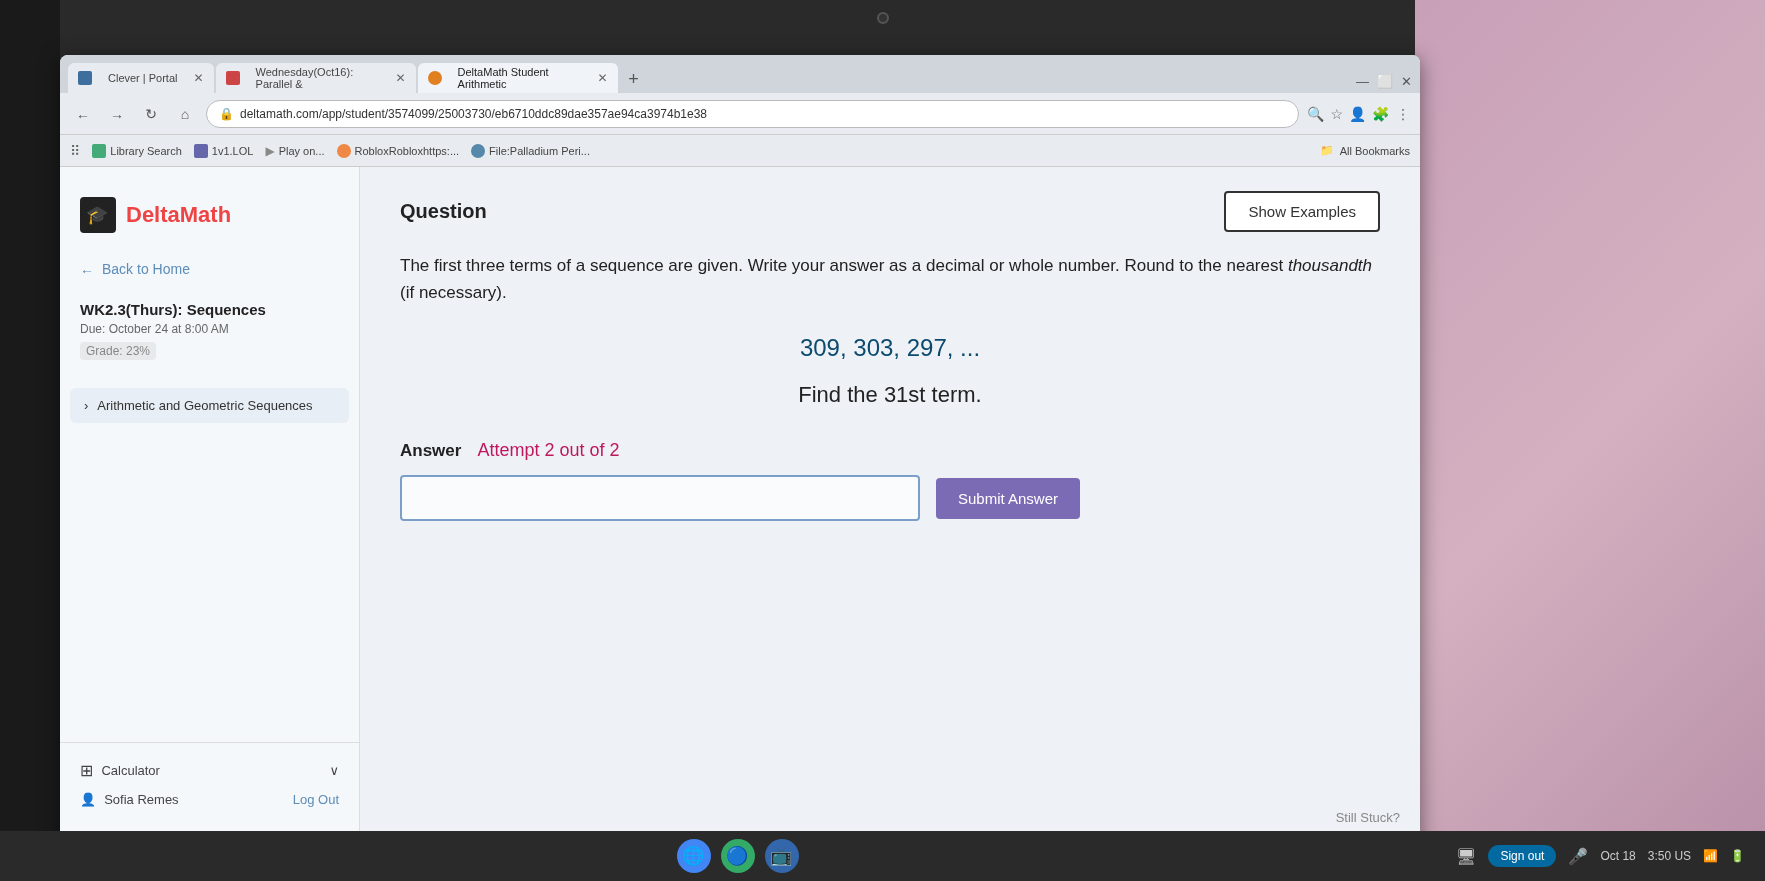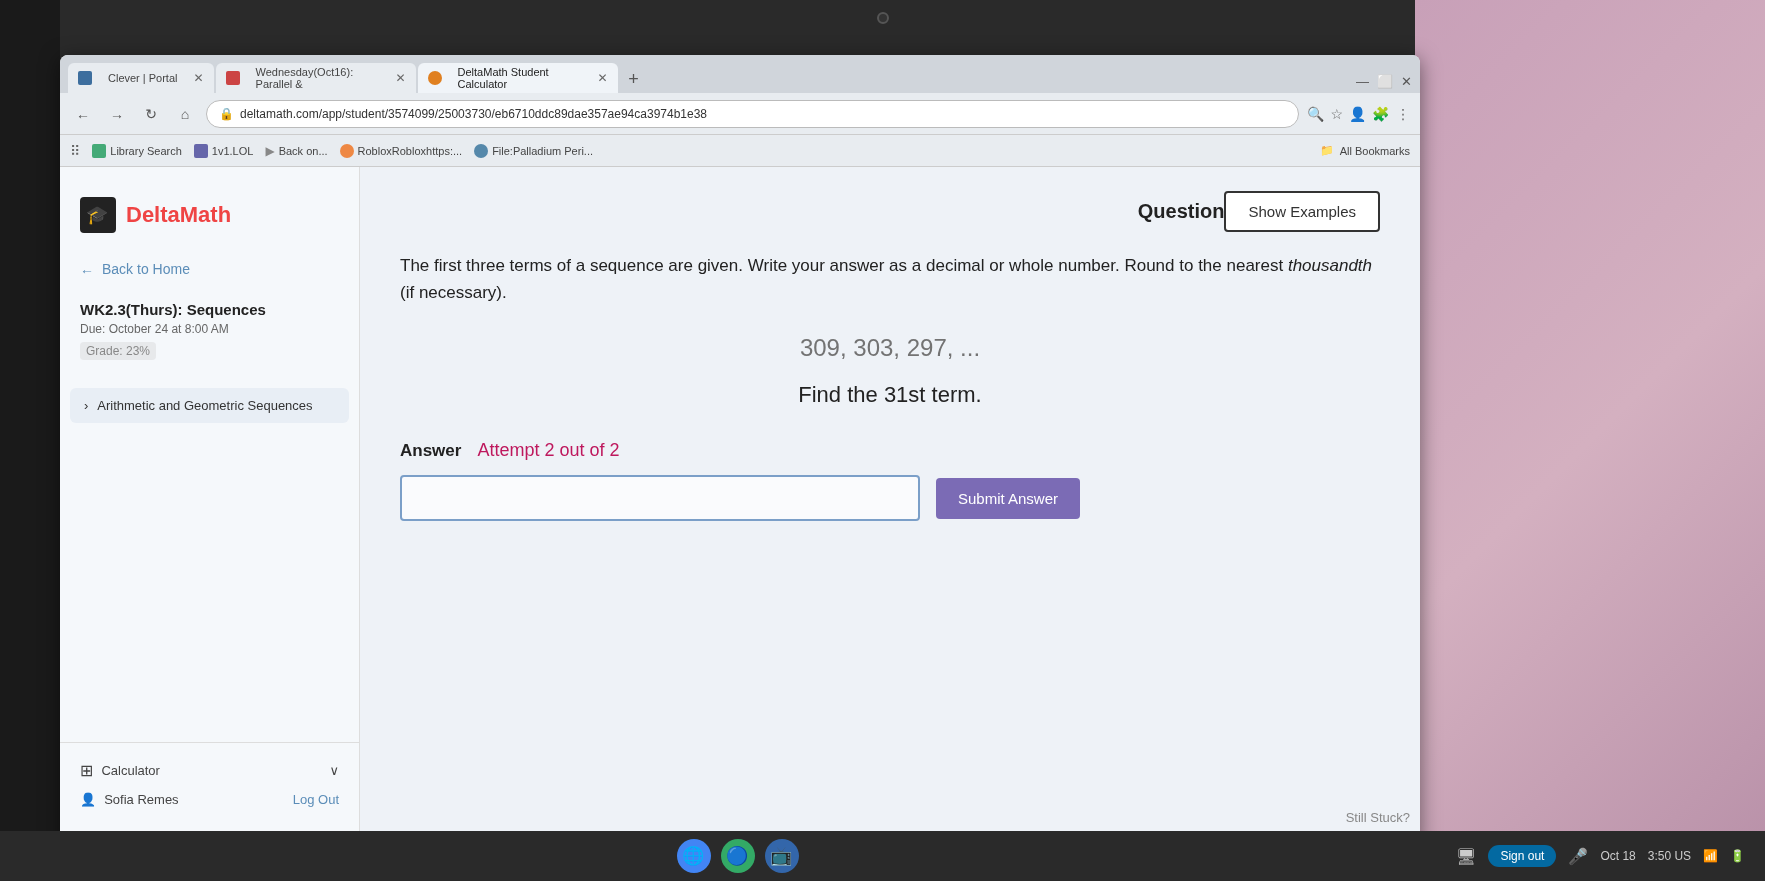--- a/index.html
+++ b/index.html
@@ -274,21 +274,21 @@
     .main-content {
       flex: 1;
       padding: 24px 40px;
       overflow-y: auto;
       background: #eef2f7;
     }
 
     .question-header {
       display: flex;
       align-items: center;
-      justify-content: flex-end;
+      justify-content: space-between;
       margin-bottom: 20px;
     }
     .question-label {
       font-size: 20px;
       font-weight: bold;
       color: #222;
     }
     .show-examples-btn {
       padding: 10px 22px;
       border: 2px solid #333;
@@ -304,21 +304,21 @@
       font-size: 17px;
       color: #222;
       line-height: 1.6;
       margin-bottom: 28px;
     }
     .italic { font-style: italic; }
 
     .sequence-display {
       font-size: 24px;
       text-align: center;
-      color: #737373;
+      color: #0c4a6e;
       margin: 20px 0;
       font-weight: 400;
     }
 
     .find-term {
       font-size: 22px;
       text-align: center;
       color: #222;
       margin: 16px 0 32px;
     }
@@ -366,21 +366,21 @@
       border: none;
       border-radius: 4px;
       font-size: 15px;
       cursor: pointer;
       font-weight: 500;
     }
 
     .still-stuck {
       position: absolute;
       bottom: 20px;
-      right: 10px;
+      right: 20px;
       font-size: 13px;
       color: #888;
       cursor: pointer;
     }
 
     
     .taskbar {
       position: absolute;
       bottom: 0;
       left: 0;
@@ -472,21 +472,21 @@
       <span>Clever | Portal</span>
       <span class="tab-close">✕</span>
     </div>
     <div class="tab">
       <div class="tab-icon" style="background:#c44;"></div>
       <span>Wednesday(Oct16): Parallel &amp;</span>
       <span class="tab-close">✕</span>
     </div>
     <div class="tab active">
       <div class="tab-icon" style="background:#e08020;border-radius:50%;"></div>
-      <span>DeltaMath Student Calculator</span>
+      <span>DeltaMath Student Arithmetic</span>
       <span class="tab-close">✕</span>
     </div>
     <div class="tab-new">+</div>
     <div style="margin-left:auto;display:flex;align-items:center;gap:8px;padding-bottom:4px;">
       <span style="font-size:13px;color:#555;cursor:pointer;">—</span>
       <span style="font-size:13px;color:#555;cursor:pointer;">⬜</span>
       <span style="font-size:13px;color:#555;cursor:pointer;">✕</span>
     </div>
   </div>
 
@@ -513,21 +513,21 @@
     <div class="bookmark-item">
       <div class="bookmark-icon" style="background:#4a7;"></div>
       <span>Library Search</span>
     </div>
     <div class="bookmark-item">
       <div class="bookmark-icon" style="background:#66a;"></div>
       <span>1v1.LOL</span>
     </div>
     <div class="bookmark-item">
       <span style="font-size:12px;color:#888;">▶</span>
-      <span>Back on...</span>
+      <span>Play on...</span>
     </div>
     <div class="bookmark-item">
       <div class="bookmark-icon" style="background:#e84;border-radius:50%;"></div>
       <span>RobloxRobloxhttps:...</span>
     </div>
     <div class="bookmark-item">
       <div class="bookmark-icon" style="background:#58a;border-radius:50%;"></div>
       <span>File:Palladium Peri...</span>
     </div>
     <div class="bookmarks-right">

